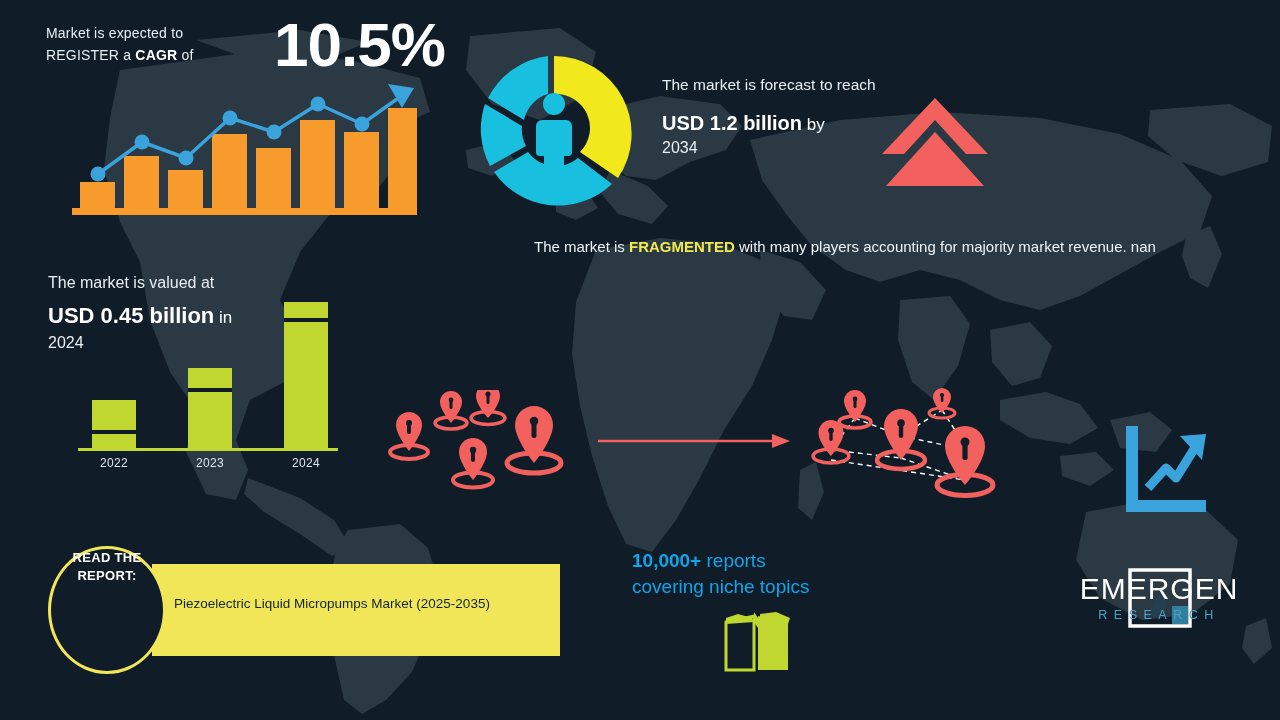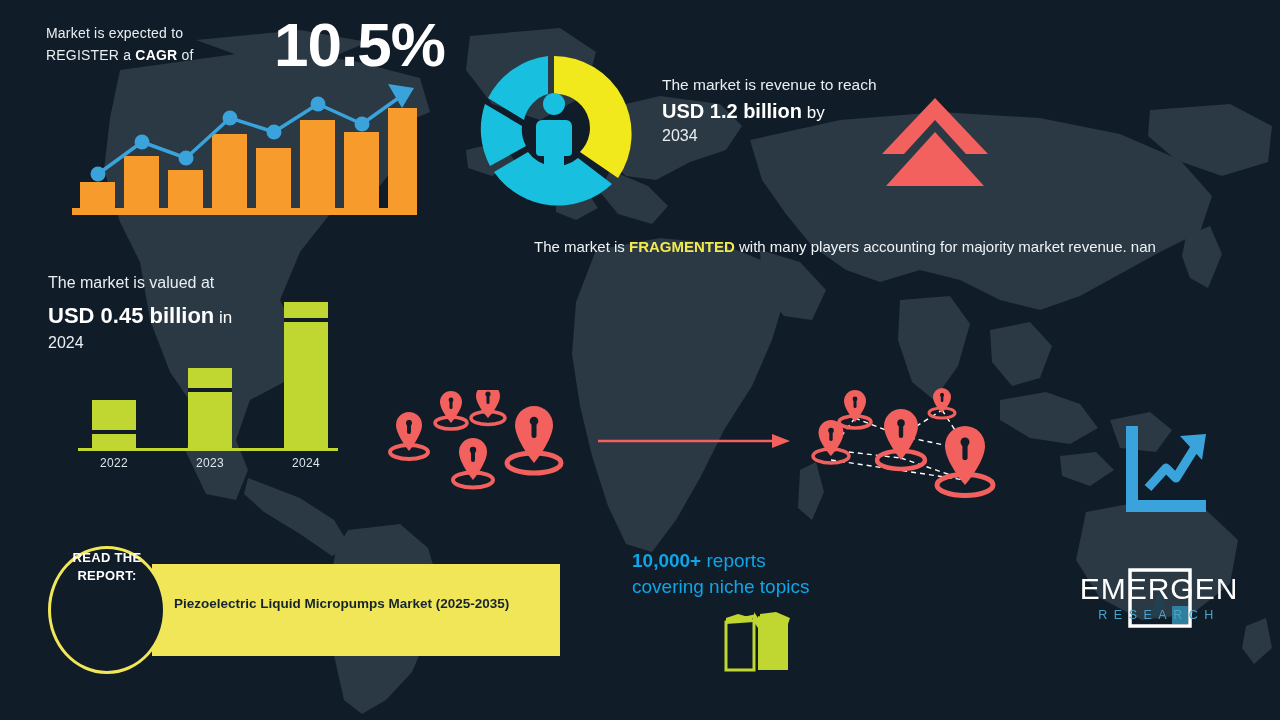--- a/index.html
+++ b/index.html
@@ -20,21 +20,21 @@
   #cagr-text { font-size:14px; line-height:22px; color:#e9eef2; font-weight:300; width:200px; letter-spacing:.2px;}
   #cagr-text b { font-weight:700; color:#ffffff; }
   #cagr-value {
     position:absolute; left:228px; top:-8px;
     font-size:62px; font-weight:700; color:#ffffff; letter-spacing:-1px; line-height:1;
   }
 
   
   #forecast-block { left:662px; top:74px; width:230px; }
   #forecast-lead { font-size:15.5px; line-height:21px; color:#e9eef2; font-weight:300; }
-  #forecast-value { margin-top:4px; font-size:20px; font-weight:700; color:#ffffff; line-height:24px; }
+  #forecast-value { margin-top:16px; font-size:20px; font-weight:700; color:#ffffff; line-height:24px; }
   #forecast-value .by { font-weight:400; font-size:17px; }
   #forecast-year { font-size:16px; color:#e9eef2; font-weight:300; line-height:22px; }
 
   
   #fragmented-block { left:534px; top:236px; width:680px; font-size:15px; line-height:22px; color:#eef3f6; font-weight:400;}
   #fragmented-key { color:#f2e94e; font-weight:700; }
 
   
   #value-block { left:48px; top:272px; width:260px; }
   #value-lead { font-size:16px; color:#e9eef2; font-weight:300; line-height:22px;}
@@ -43,21 +43,21 @@
   #value-year { font-size:16px; color:#e9eef2; font-weight:300; line-height:22px;}
   .gyear { position:absolute; font-size:12px; color:#dde6ec; letter-spacing:.3px; }
 
   
   #report-banner {
     left:152px; top:564px; width:408px; height:92px;
     background:#f0e657;
   }
   #report-title {
     position:absolute; left:22px; top:26px; width:350px;
-    font-size:13.5px; font-weight:700; color:#16242f; line-height:28px;
+    font-size:13.5px; font-weight:400; color:#16242f; line-height:28px;
   }
   #report-circle {
     left:48px; top:546px; width:118px; height:128px;
     border:3px solid #f0e657; border-radius:50%;
     background:#101c27;
     display:flex; justify-content:center;
   }
   #report-circle-label {
     font-size:13px; font-weight:700; color:#ffffff; text-align:center; line-height:18px; letter-spacing:.3px;
   }
@@ -161,21 +161,21 @@
     <path d="M17 56 A78 78 0 0 0 22 118 L58 98 A34 34 0 0 1 54 78 Z" fill="#19bfdf"></path>
     <path d="M26 124 A78 78 0 0 0 144 136 L110 110 A34 34 0 0 1 60 104 Z" fill="#19bfdf"></path>
 
     <g fill="#19bfdf">
       <circle cx="86" cy="56" r="11"></circle>
       <path d="M74 72 h24 a6 6 0 0 1 6 6 v26 a4 4 0 0 1 -4 4 h-4 v22 a4 4 0 0 1 -4 4 h-12 a4 4 0 0 1 -4 -4 v-22 h-4 a4 4 0 0 1 -4 -4 v-26 a6 6 0 0 1 6 -6 z"></path>
     </g>
   </svg>
 
   <div class="abs" id="forecast-block">
-    <div id="forecast-lead">The market is revenue to reach</div>
+    <div id="forecast-lead">The market is forecast to reach</div>
     <div id="forecast-value">
       <span>USD 1.2 billion</span><span class="by"> by</span>
     </div>
     <div id="forecast-year">2034</div>
   </div>
 
   <svg class="abs" style="left:880px; top:96px;" width="110" height="92" viewBox="0 0 110 92">
     <path d="M55 2 L108 58 L86 58 L55 24 L24 58 L2 58 Z" fill="#f2615e"></path>
     <path d="M55 36 L104 90 L6 90 Z" fill="#f2615e"></path>
   </svg>

